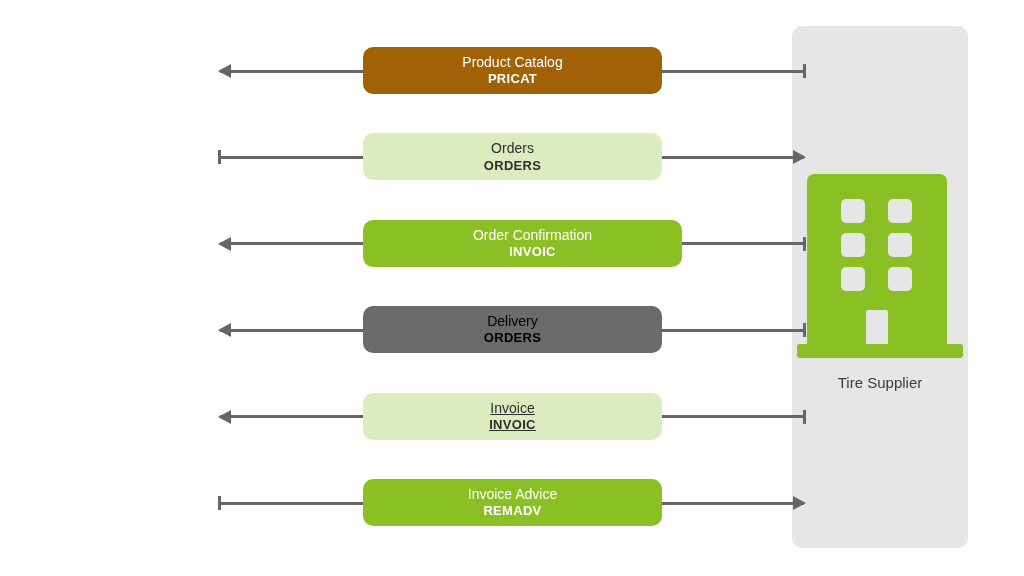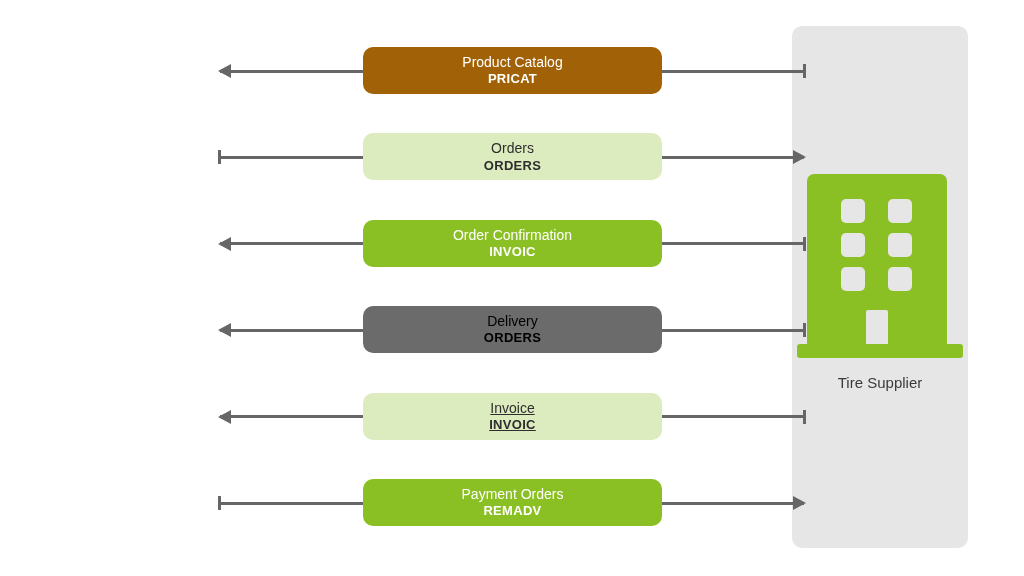--- a/index.html
+++ b/index.html
@@ -77,21 +77,21 @@
     <div class="pill" style="background: rgb(220, 236, 190); color: rgb(46, 46, 46);">
       <div class="pill-label">Orders</div>
       <div class="pill-code">ORDERS</div>
     </div>
   </div>
 
   <div class="row dir-left" style="top: 219.8px;">
     <div class="line"></div>
     <div class="head"></div>
     <div class="tail"></div>
-    <div class="pill" style="background: rgb(139, 192, 36); color: rgb(255, 255, 255);">
+    <div class="pill" style="background: rgb(139, 192, 36); color: rgb(255, 255, 255); padding-left: 20px;">
       <div class="pill-label">Order Confirmation</div>
       <div class="pill-code">INVOIC</div>
     </div>
   </div>
 
   <div class="row dir-left" style="top: 306.2px;">
     <div class="line"></div>
     <div class="head"></div>
     <div class="tail"></div>
     <div class="pill" style="background: rgb(107, 107, 107); color: #000000;">
@@ -108,18 +108,18 @@
       <div class="pill-label">Invoice</div>
       <div class="pill-code">INVOIC</div>
     </div>
   </div>
 
   <div class="row dir-right" style="top: 479px;">
     <div class="line"></div>
     <div class="head"></div>
     <div class="tail"></div>
     <div class="pill" style="background: rgb(139, 192, 36); color: rgb(255, 255, 255);">
-      <div class="pill-label">Payment Orders</div>
+      <div class="pill-label">Invoice Advice</div>
       <div class="pill-code">REMADV</div>
     </div>
   </div>
 </div>
 </div>
 
 </body></html>

